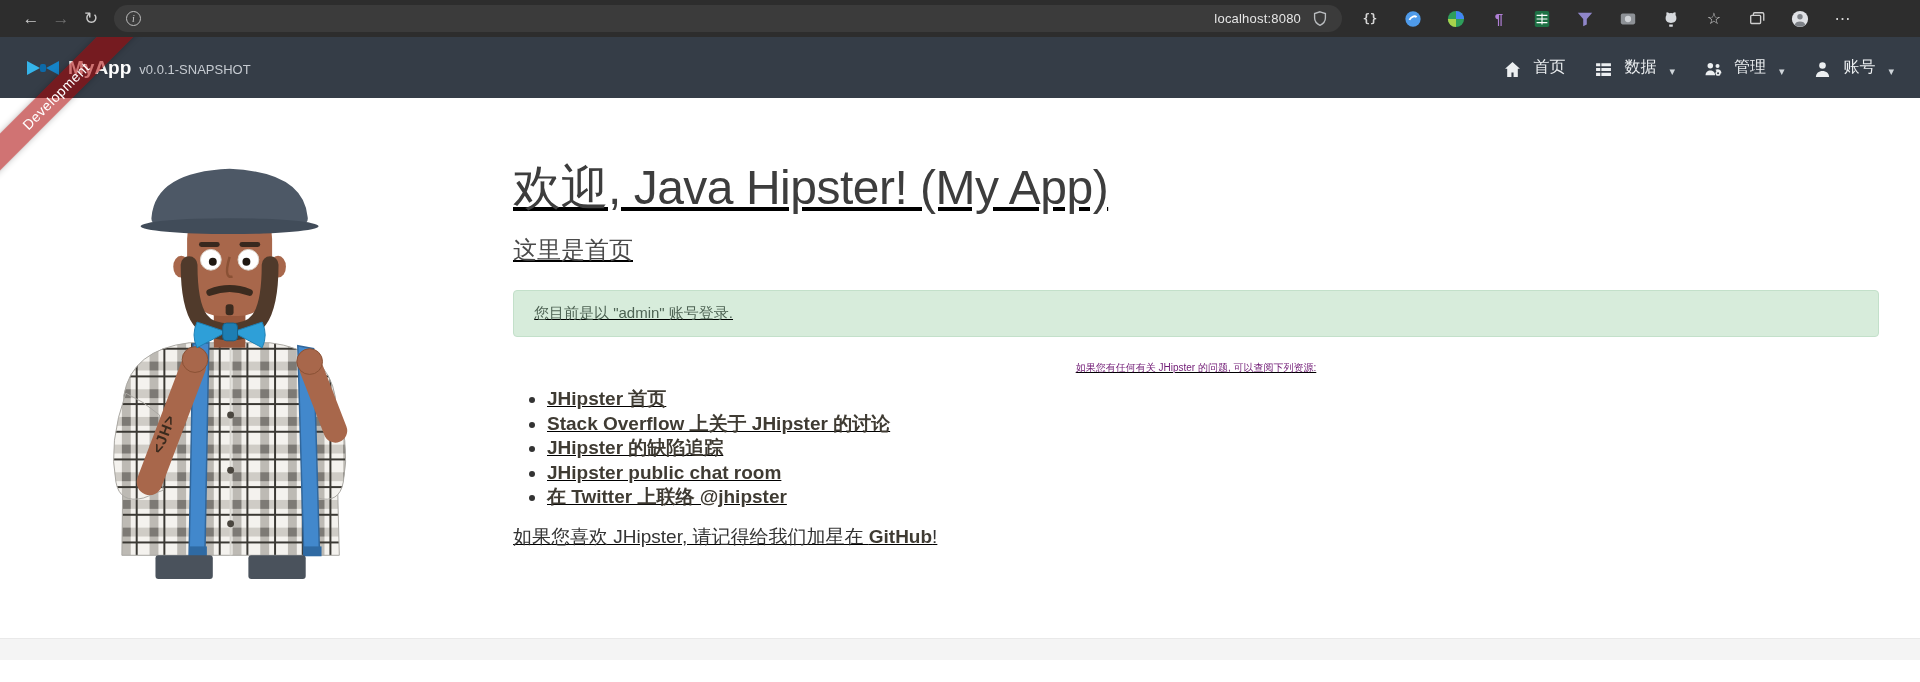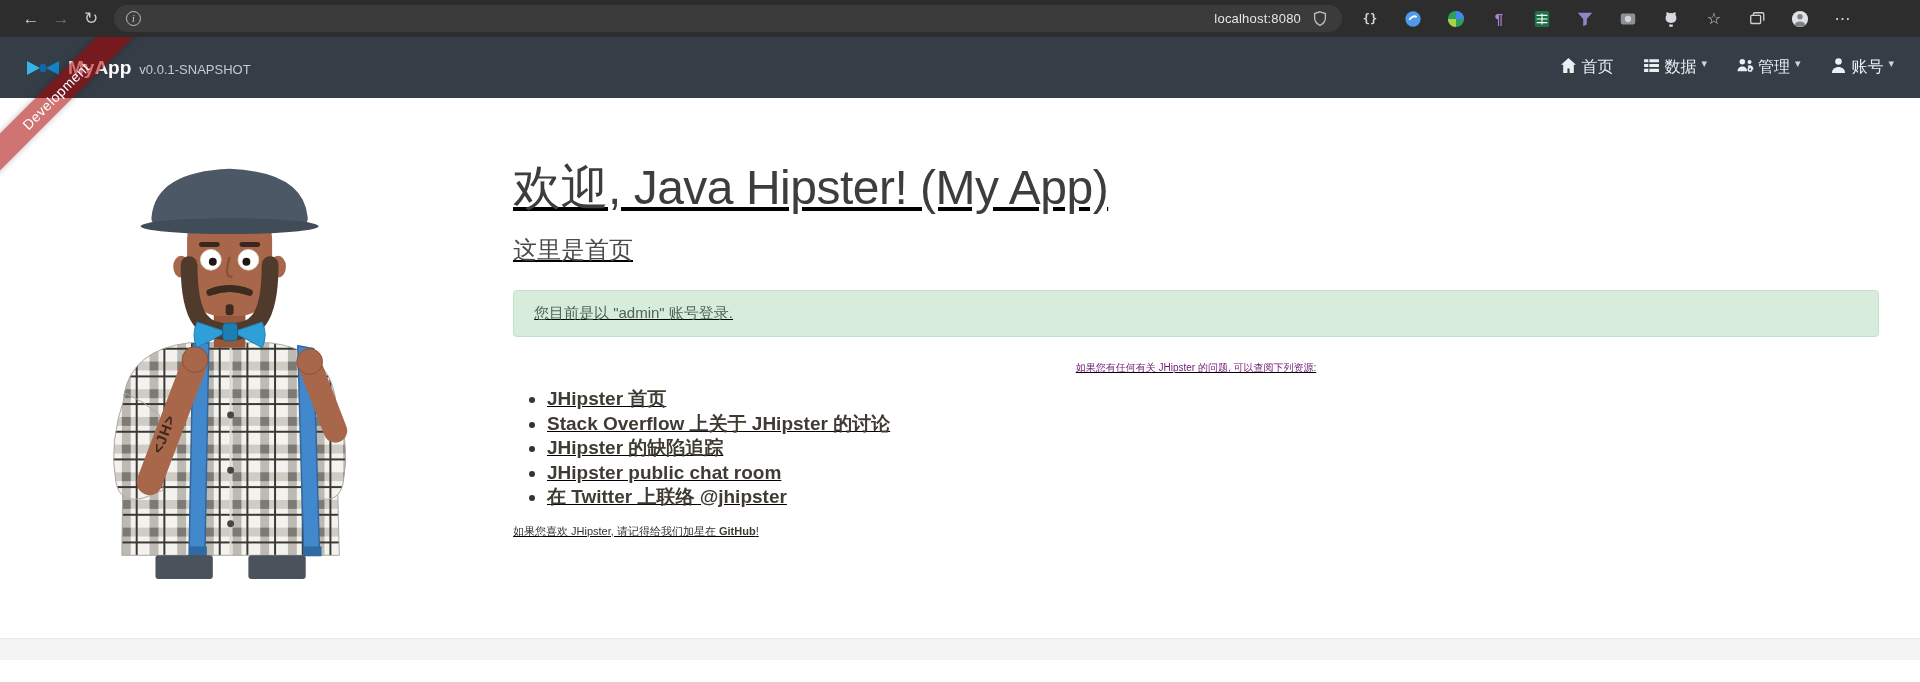--- a/index.html
+++ b/index.html
@@ -30,21 +30,21 @@
   
   .app { position:relative; height:623px; overflow:hidden; }
 
   
   .navbar { height:61px; background:#353d47; display:flex; align-items:center; padding:0 26px; }
   .brand { display:flex; align-items:baseline; gap:8px; }
   .brand svg { width:34px; height:18px; align-self:center; }
   .brand-title { font-weight:700; font-size:19px; color:#fff; }
   .brand-version { font-size:13px; color:#c6cbd1; }
   .nav-right { margin-left:auto; display:flex; align-items:center; gap:30px; }
-  .nav-item { display:flex; align-items:flex-start; gap:4px; color:#eceff1; font-size:16px;
+  .nav-item { display:flex; align-items:flex-end; gap:12px; color:#eceff1; font-size:16px;
               text-decoration:none; cursor:pointer; }
   .nico { width:17px; height:17px; fill:#eceff1; }
   .caret { font-size:11px; color:#cfd5da; margin-left:1px; }
 
   
   .ribbon { position:absolute; top:46px; left:-59px; width:230px; z-index:50;
             transform:rotate(-45deg); background:rgba(170,0,0,.55); color:#fff;
             text-align:center; padding:5px 0; font-size:14px; letter-spacing:.5px;
             box-shadow:0 0 6px rgba(0,0,0,.25); }
 
@@ -53,21 +53,21 @@
   .mascot { width:257px; flex:0 0 auto; }
   .content { margin-left:146px; width:1366px;text-decoration:underline; }
   .page-title { font-size:48px; font-weight:400; color:#3d3d3d; letter-spacing:-.5px; margin-bottom:14px; }
   .subtitle { font-size:24px; color:#4a4a4a; margin-bottom:24px; }
   .alert-success { background:#d7ecdb; border:1px solid #c3e0ca; color:#4e6354;
                    padding:13px 20px; border-radius:4px; font-size:15px; margin-bottom:24px; }
   .intro { font-size:10px; color:#701a75; margin-bottom:12px;text-align:center; }
   .resources { margin:0 0 14px 0; padding-left:34px; }
   .resources li { font-size:19px; line-height:24.5px; color:#333; }
   .resources a, .star-line a { font-weight:700; color:#3f3b33; text-decoration:none; cursor:pointer; }
-  .star-line { font-size:11px; color:#333; margin-top:14px; }
+  .star-line { font-size:19px; color:#333; margin-top:14px; }
 
   
   .footer { position:absolute; left:0; right:0; bottom:0; height:22px;
             background:#f4f4f4; border-top:1px solid #e9e9e9; }
 </style>
 </head>
 <body>
 
 <div class="browser">
   <div class="bnav">←</div>

